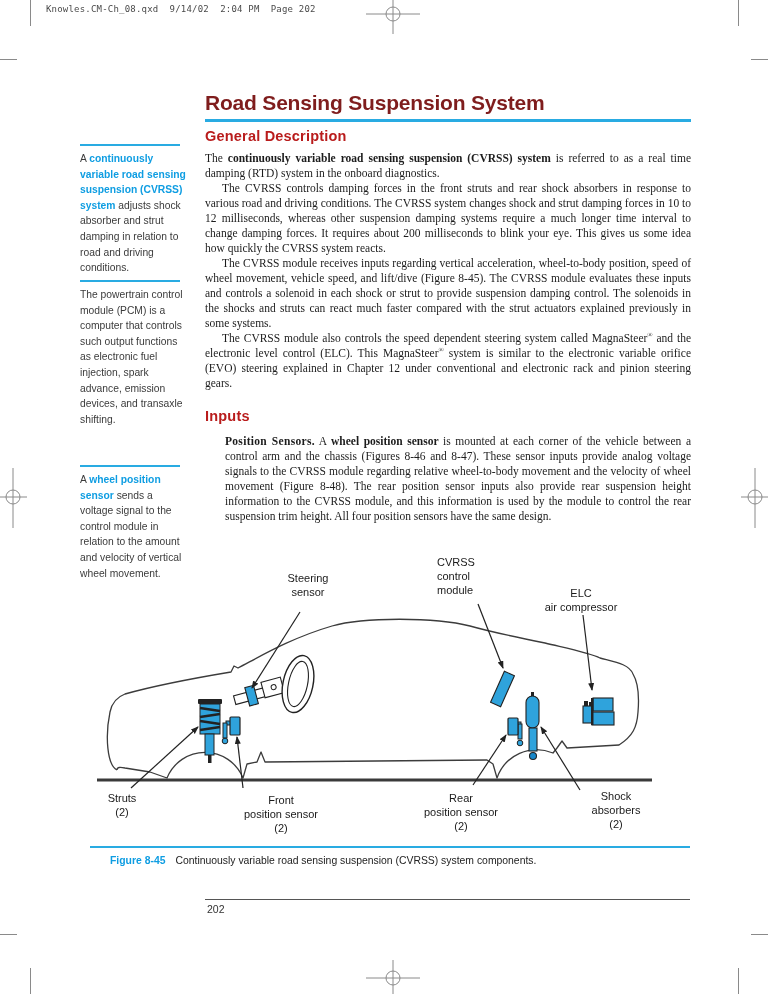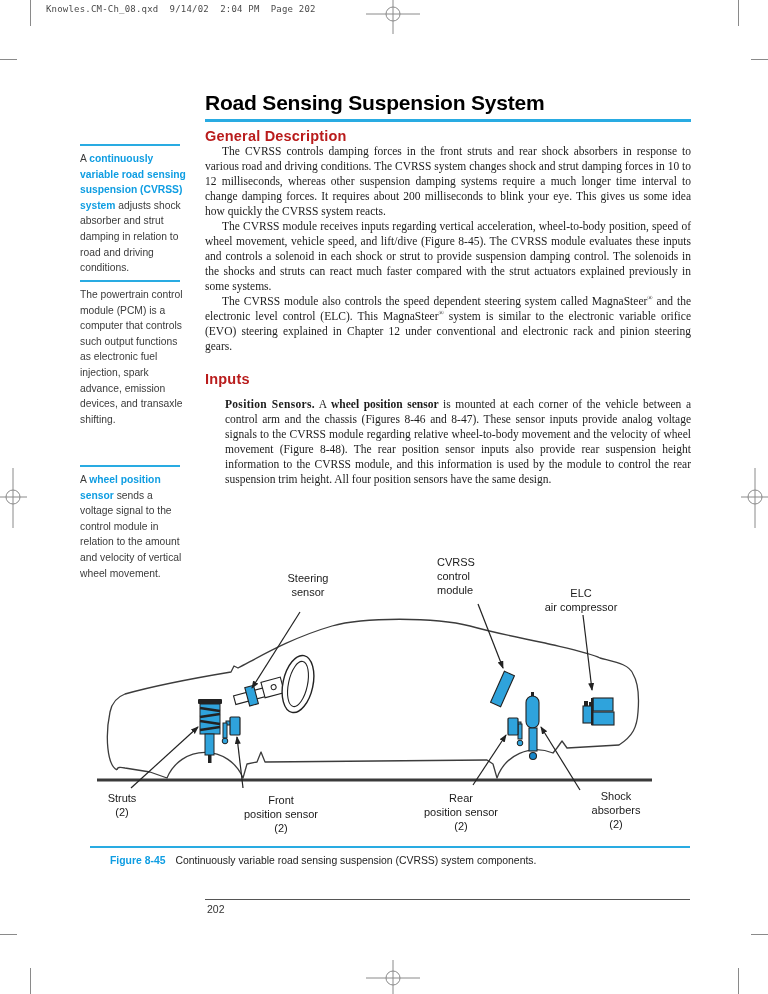--- a/index.html
+++ b/index.html
@@ -18,21 +18,21 @@
   
   .side-rule{position:absolute;left:80px;width:100px;height:2px;background:#29ABE2;}
   .note{
     position:absolute;left:80px;width:106px;font-size:10.3px;line-height:15.6px;
     color:#3b3b3b;
   }
   .note .term{color:#0E9DE2;font-weight:bold;}
   
   .main{position:absolute;left:205px;top:91px;width:486px;}
   h1.title{
-    margin:0;font-size:21px;line-height:24px;font-weight:bold;color:#000000;
+    margin:0;font-size:21px;line-height:24px;font-weight:bold;color:#7f1d1d;
     letter-spacing:-0.2px;
   }
   .title-rule{height:2.5px;background:#29ABE2;margin-top:4px;}
   h2.sect{
     margin:6px 0 0 0;font-size:14.5px;line-height:16px;font-weight:bold;color:#b91c1c;
     letter-spacing:0.2px;
   }
   h2.sect.inputs{margin-top:17px;}
   p.bp{
     margin:0;font-family:"Liberation Serif",serif;font-size:11.5px;line-height:15px;
@@ -98,20 +98,21 @@
 </div>
 <div class="side-rule" style="top:465px;"></div>
 <div class="note" style="top:472px;">
   <span>A </span><span class="term">wheel position sensor</span><span> sends a voltage signal to the control module in relation to the amount and velocity of vertical wheel movement.</span>
 </div>
 
 <div class="main">
   <h1 class="title">Road Sensing Suspension System</h1>
   <div class="title-rule"></div>
   <h2 class="sect">General Description</h2>
+  <p class="bp first"><span>The </span><b>continuously variable road sensing suspension (CVRSS) system</b><span> is referred to as a real time damping (RTD) system in the onboard diagnostics.</span></p>
   <p class="bp ind">The CVRSS controls damping forces in the front struts and rear shock absorbers in response to various road and driving conditions. The CVRSS system changes shock and strut damping forces in 10 to 12 milliseconds, whereas other suspension damping systems require a much longer time interval to change damping forces. It requires about 200 milliseconds to blink your eye. This gives us some idea how quickly the CVRSS system reacts.</p>
   <p class="bp ind">The CVRSS module receives inputs regarding vertical acceleration, wheel-to-body position, speed of wheel movement, vehicle speed, and lift/dive (Figure 8-45). The CVRSS module evaluates these inputs and controls a solenoid in each shock or strut to provide suspension damping control. The solenoids in the shocks and struts can react much faster compared with the strut actuators explained previously in some systems.</p>
   <p class="bp ind"><span>The CVRSS module also controls the speed dependent steering system called MagnaSteer</span><sup class="reg-sup">®</sup><span> and the electronic level control (ELC). This MagnaSteer</span><sup class="reg-sup">®</sup><span> system is similar to the electronic variable orifice (EVO) steering explained in Chapter 12 under conventional and electronic rack and pinion steering gears.</span></p>
   <h2 class="sect inputs">Inputs</h2>
   <p class="bp inputs-p"><b class="lead">Position Sensors.</b><span> A </span><b>wheel position sensor</b><span> is mounted at each corner of the vehicle between a control arm and the chassis (Figures 8-46 and 8-47). These sensor inputs provide analog voltage signals to the CVRSS module regarding relative wheel-to-body movement and the velocity of wheel movement (Figure 8-48). The rear position sensor inputs also provide rear suspension height information to the CVRSS module, and this information is used by the module to control the rear suspension trim height. All four position sensors have the same design.</span></p>
 </div>
 
 <svg class="fig-svg" width="600" height="292" viewBox="0 0 600 292">
   <defs>
     <marker id="ah" markerWidth="9" markerHeight="8" refX="7" refY="3" orient="auto" markerUnits="userSpaceOnUse">

